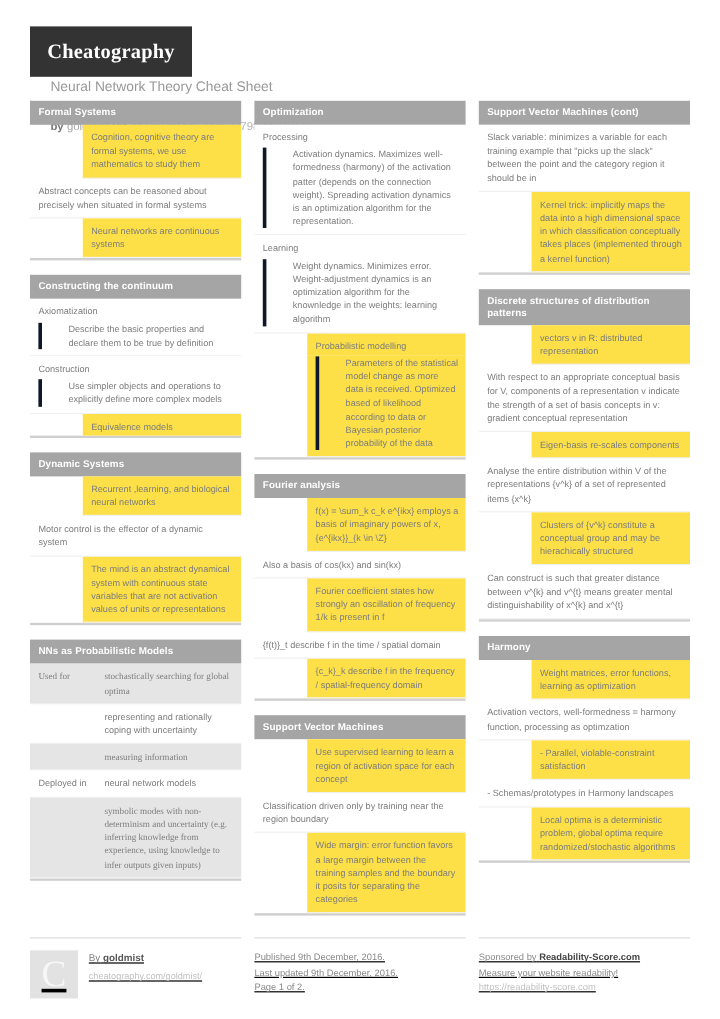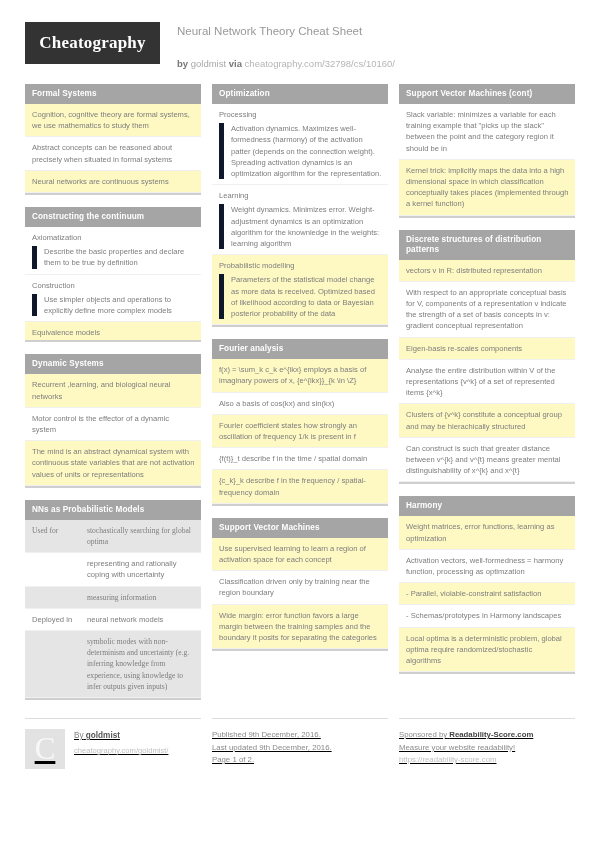--- a/index.html
+++ b/index.html
@@ -15,20 +15,21 @@
     background: #ffffff;
     padding: 22px 25px 0 25px;
   }
 
   
   .header {
     display: flex;
     align-items: flex-start;
     height: 46px;
     margin-bottom: 16px;
+    flex-direction: column;
   }
   .logo-box {
     width: 135px; height: 42px;
     background: #333333;
     display: flex; align-items: center; justify-content: center;
     flex: 0 0 auto;
   }
   .logo-text {
     color: #ffffff;
     font-family: "Liberation Serif", serif;
@@ -76,32 +77,32 @@
     letter-spacing: .1px;
   }
   .row {
     font-size: 7.6px;
     line-height: 11.2px;
     color: #7d7d7d;
     padding: 5px 6px 5px 7px;
     background: #ffffff;
     border-bottom: 1px solid #f0f0f0;
   }
-  .row.alt { background: #fef9c3; }
+  .row.alt { background: #fde047; margin-left: 44px; }
   .row.term {
     padding-bottom: 2px;
     border-bottom: none;
   }
   .row.def {
     padding-top: 1px;
     padding-left: 7px;
   }
   .row.def .bar {
-    border-left: 5px solid #0f172a;
-    padding-left: 7px;
+    border-left: 3px solid #0f172a;
+    padding-left: 22px;
     display: block;
   }
   .section-end {
     border-bottom: 2px solid #cfcfcf;
   }
 
   
   .trow {
     display: flex;
     font-size: 7.6px;

